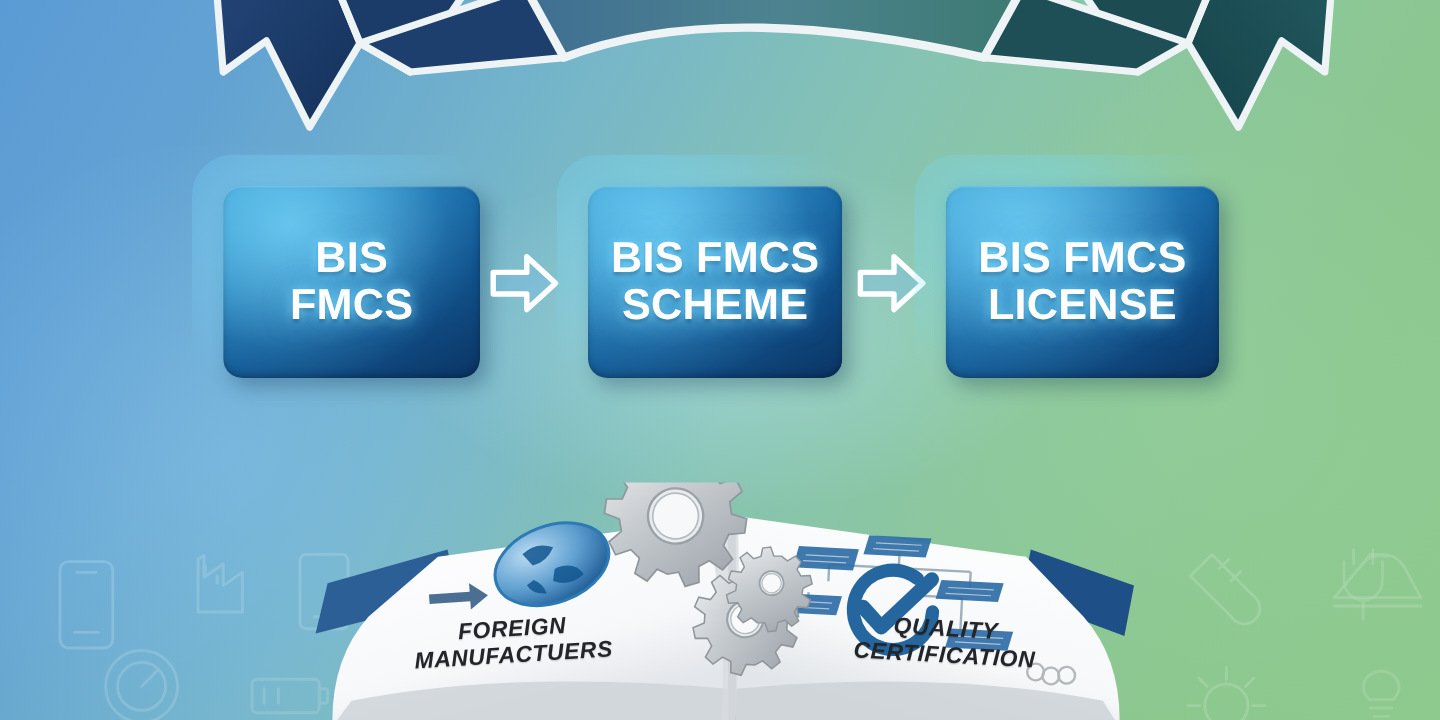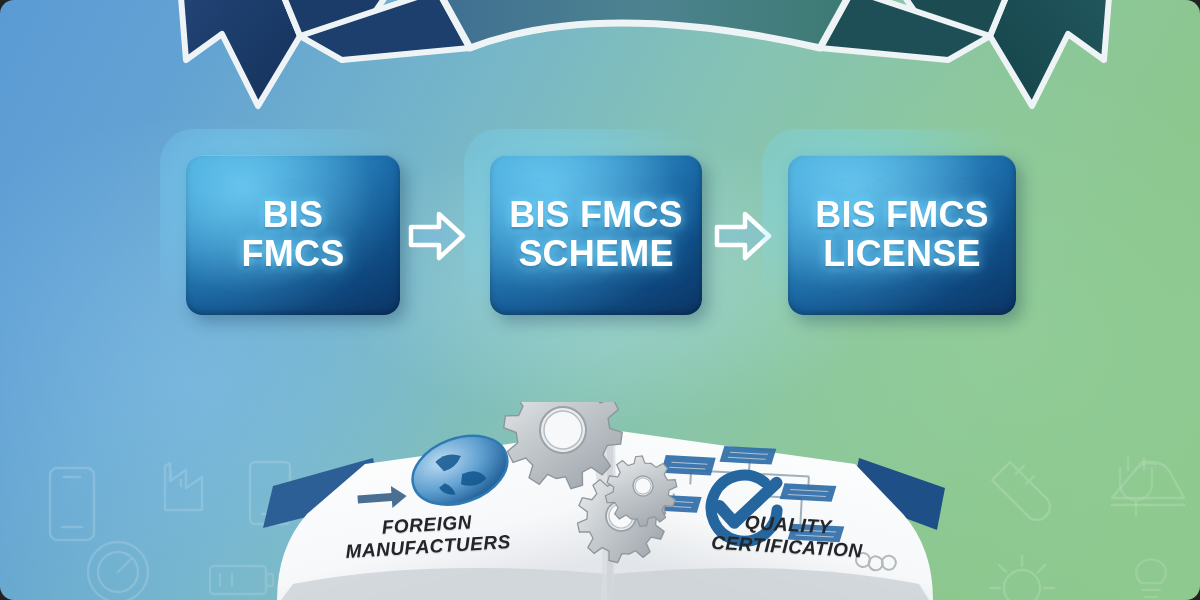--- a/index.html
+++ b/index.html
@@ -18,21 +18,20 @@
     height: 600px;
     overflow: hidden;
     background: linear-gradient(118deg,
         #5b9bd5 0%,
         #62a2d3 14%,
         #76b6c9 34%,
         #86c3b3 52%,
         #8cc79c 68%,
         #8cc78e 84%,
         #8ec98e 100%);
-    border-radius: 14px;
   }
 
   
   .bloom {
     position: absolute;
     border-radius: 50%;
     pointer-events: none;
   }
   .bloom-left {
     left: -120px; top: 120px;

